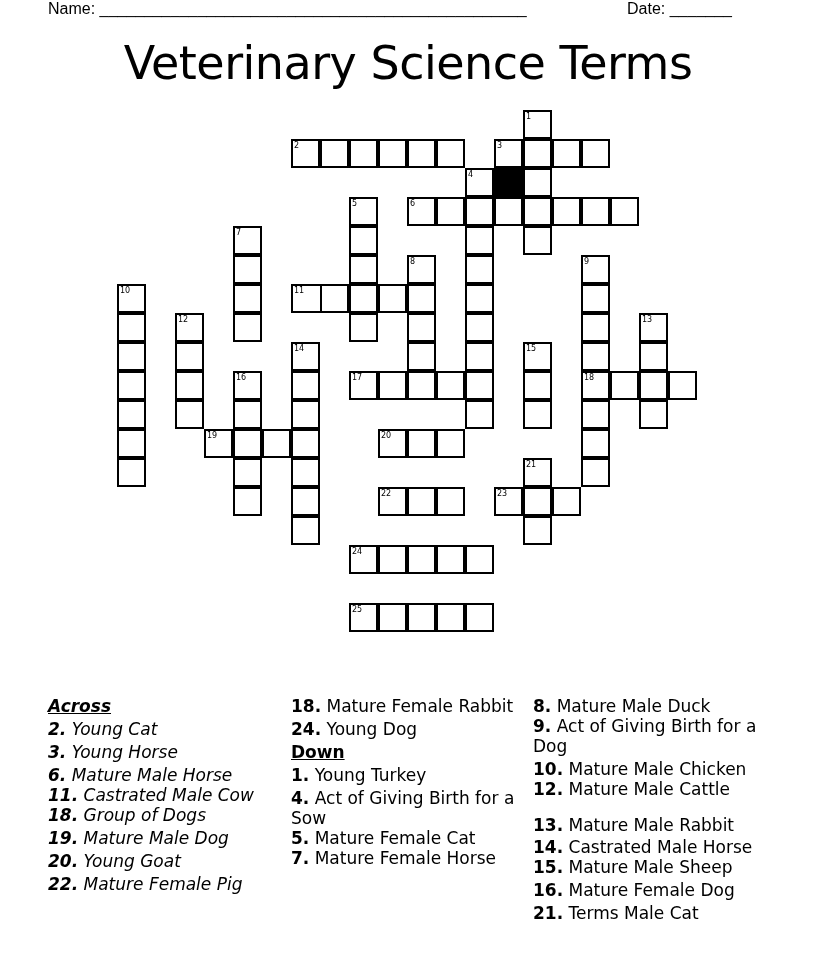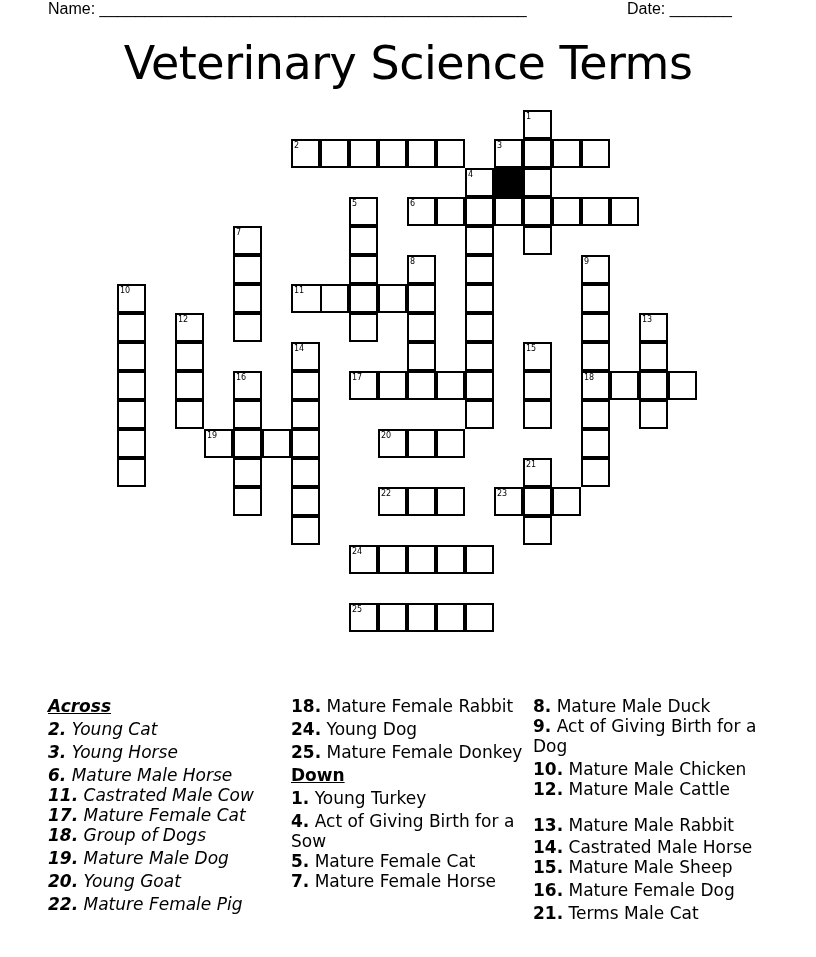--- a/index.html
+++ b/index.html
@@ -191,31 +191,29 @@
     <div class="cell" style="left: 466px; top: 604px;"></div>
     <div class="cell black" style="left: 495px; top: 169px;"></div>
   </div>
 
 <div class="clues" id="col1">
   <div class="clue-heading">Across</div>
   <div class="clue"><b>2.</b> <span>Young Cat</span></div>
   <div class="clue"><b>3.</b> <span>Young Horse</span></div>
   <div class="clue" style="margin-bottom:0"><b>6.</b> <span>Mature Male Horse</span></div>
   <div class="clue" style="margin-bottom:0"><b>11.</b> <span>Castrated Male Cow</span></div>
-  <div class="clue" style="margin-bottom:0"><b>17.</b> <span>Mature Female Cat</span></div>
   <div class="clue"><b>18.</b> <span>Group of Dogs</span></div>
   <div class="clue"><b>19.</b> <span>Mature Male Dog</span></div>
   <div class="clue"><b>20.</b> <span>Young Goat</span></div>
   <div class="clue"><b>22.</b> <span>Mature Female Pig</span></div>
 </div>
 
 <div class="clues" id="col2">
   <div class="clue"><b>18.</b> <span>Mature Female Rabbit</span></div>
   <div class="clue"><b>24.</b> <span>Young Dog</span></div>
-  <div class="clue"><b>25.</b> <span>Mature Female Donkey</span></div>
   <div class="clue-heading">Down</div>
   <div class="clue"><b>1.</b> <span>Young Turkey</span></div>
   <div class="clue" style="margin-bottom:0"><b>4.</b> <span>Act of Giving Birth for a Sow</span></div>
   <div class="clue" style="margin-bottom:0"><b>5.</b> <span>Mature Female Cat</span></div>
   <div class="clue" style="margin-bottom:0"><b>7.</b> <span>Mature Female Horse</span></div>
 </div>
 
 <div class="clues" id="col3">
   <div class="clue" style="margin-bottom:0"><b>8.</b> <span>Mature Male Duck</span></div>
   <div class="clue"><b>9.</b> <span>Act of Giving Birth for a Dog</span></div>

